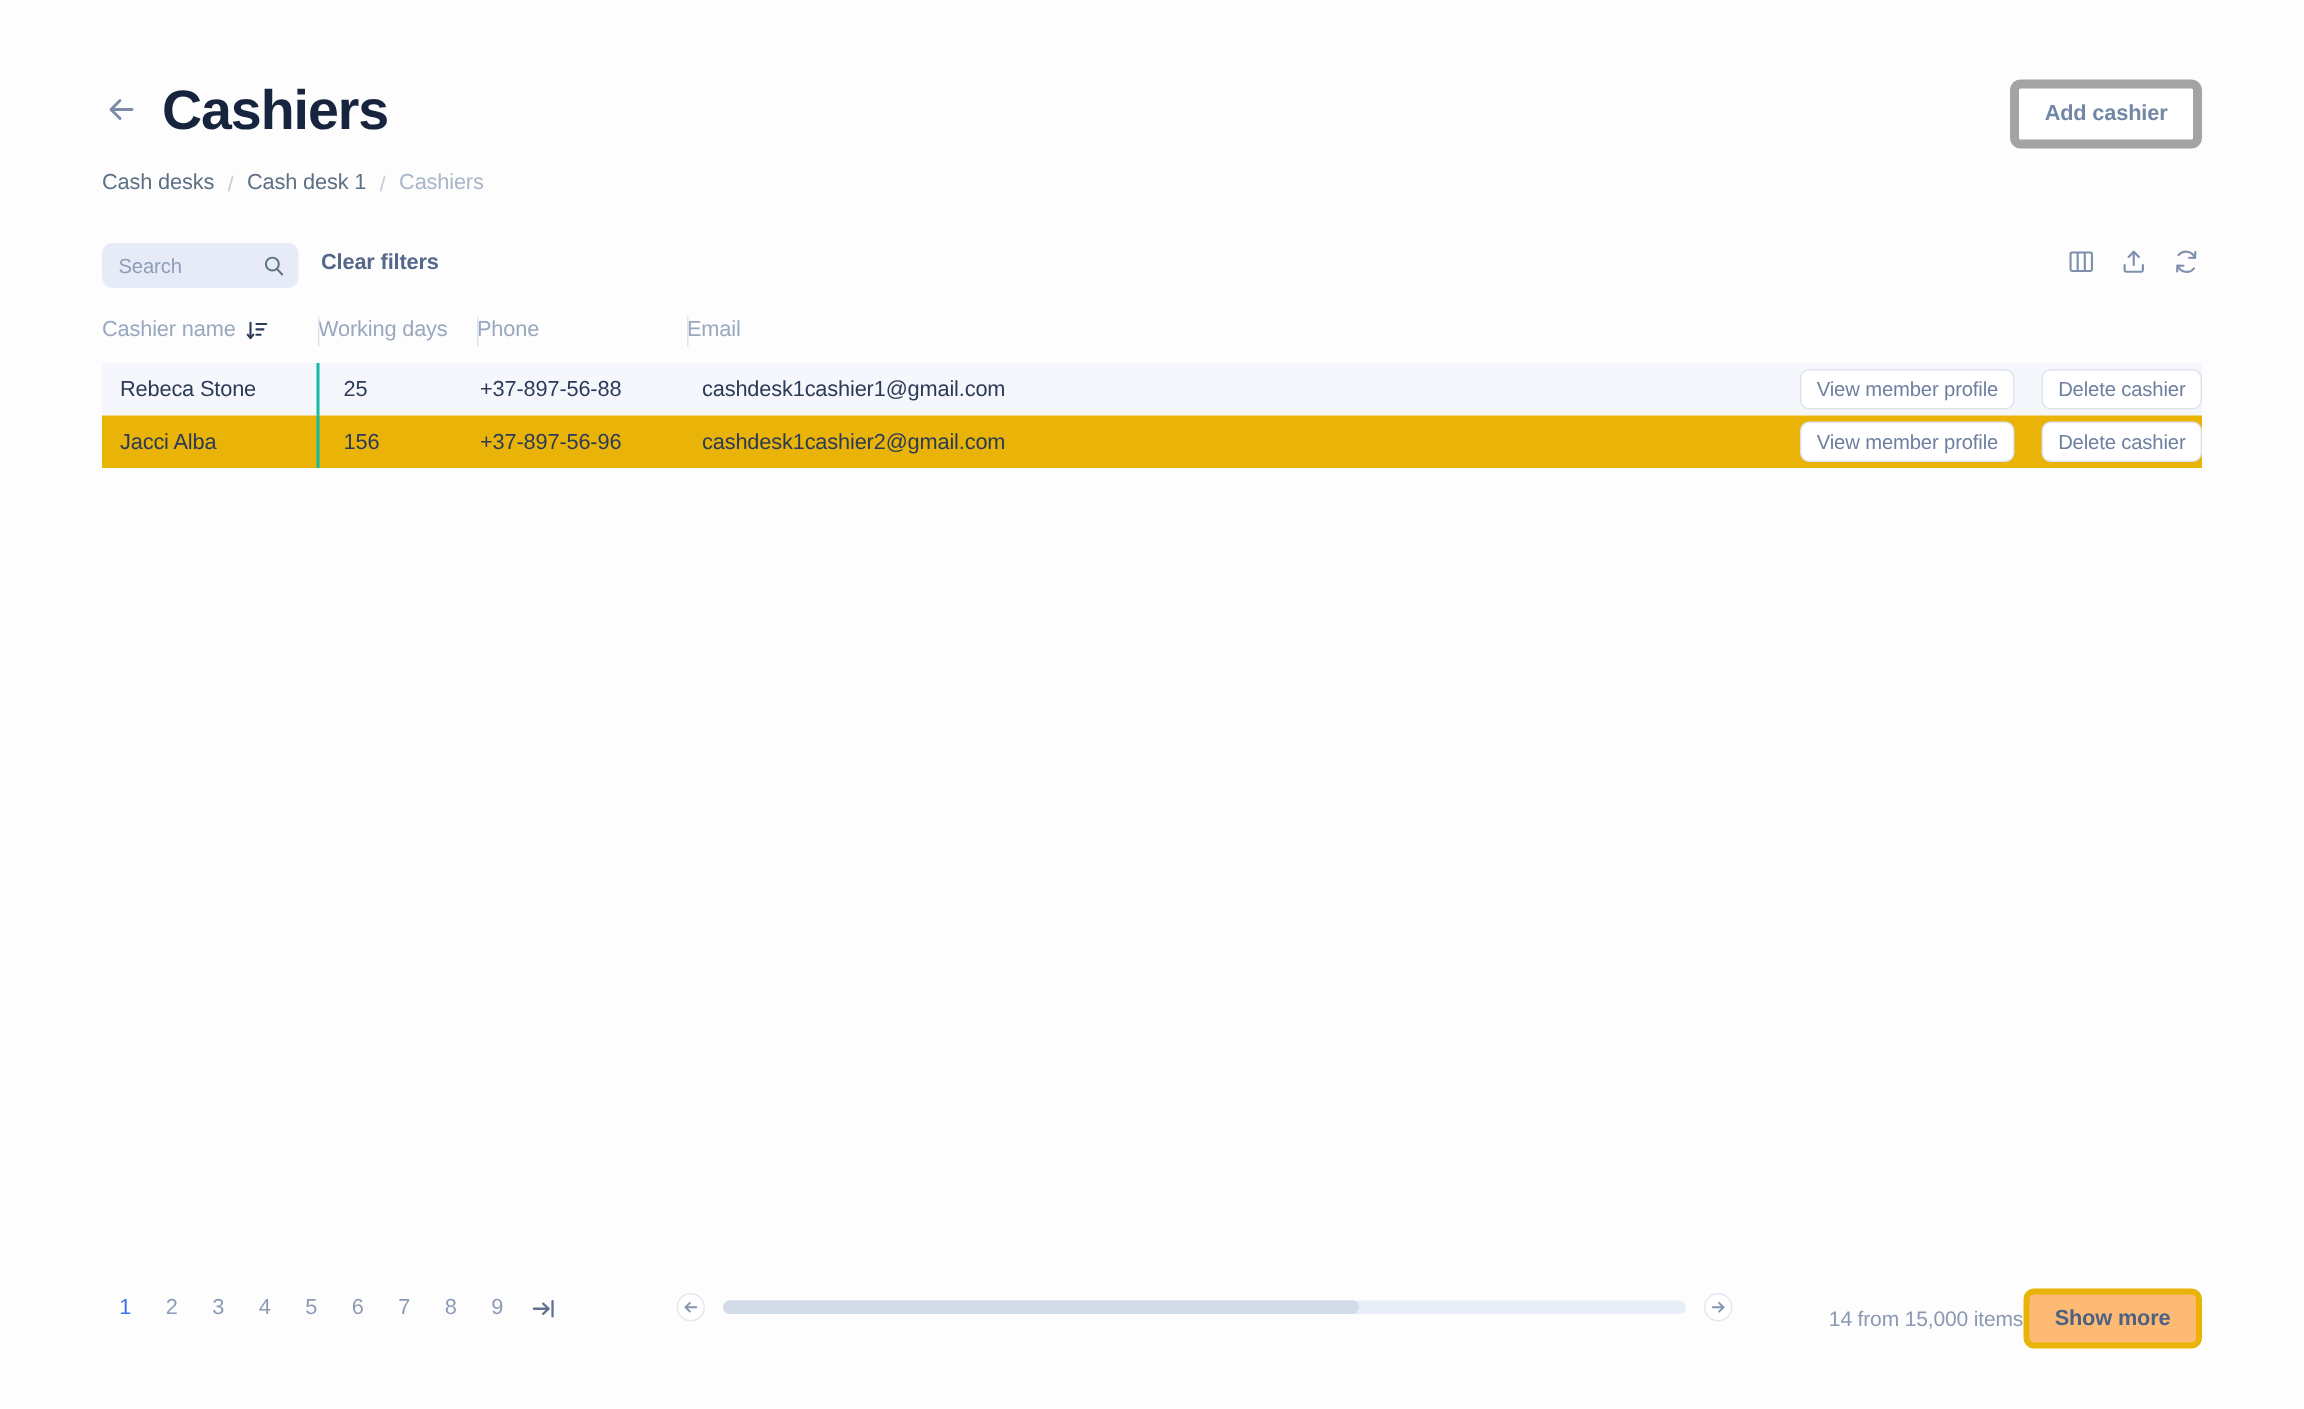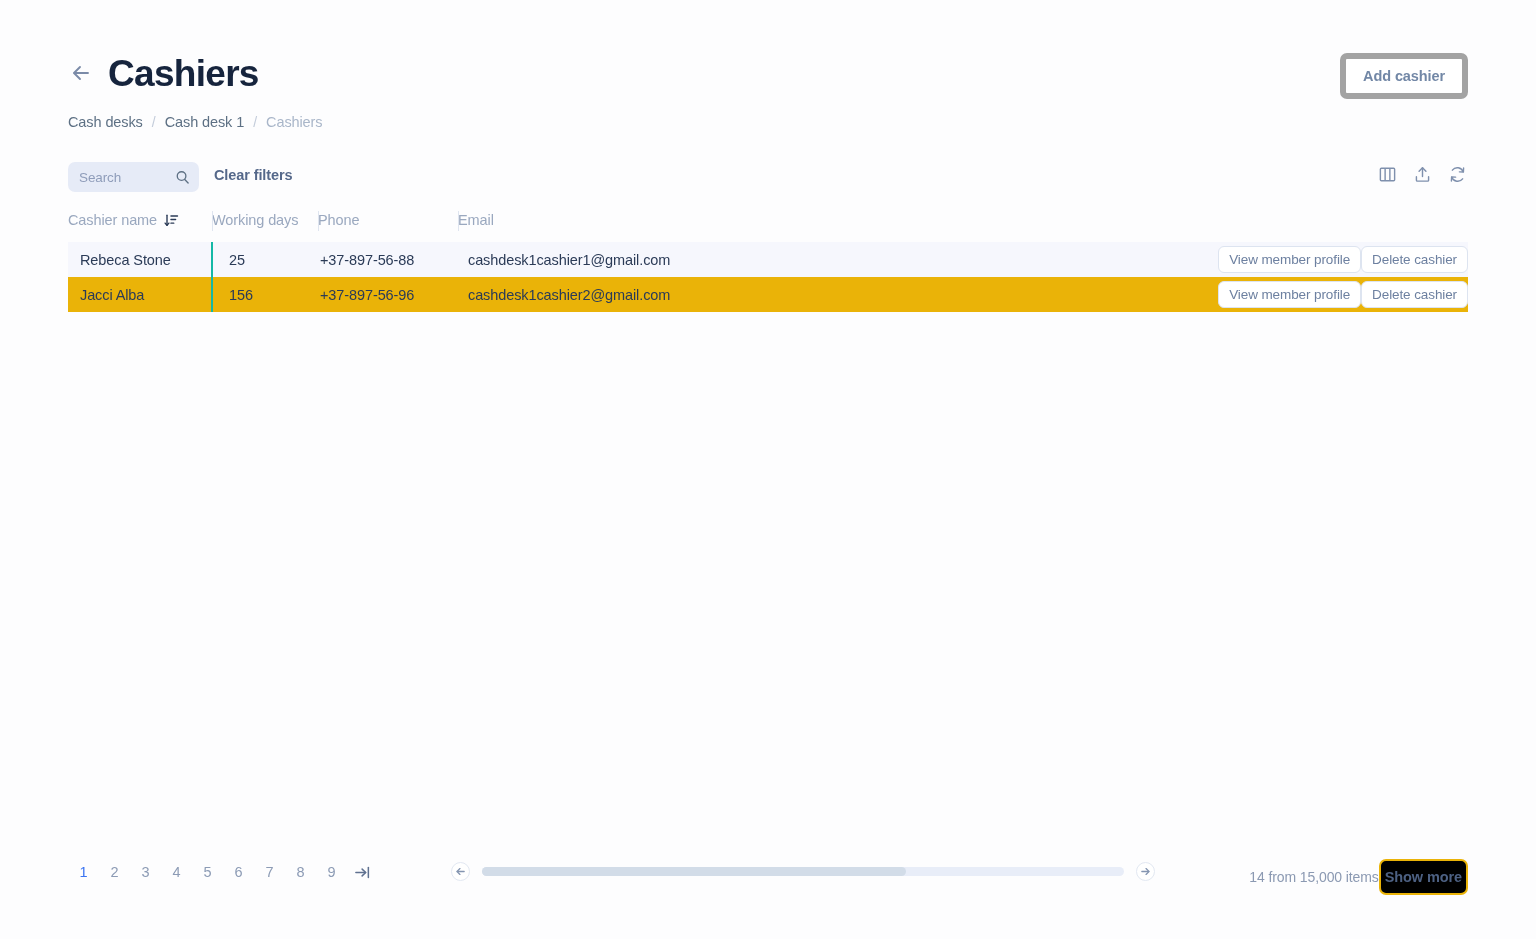--- a/index.html
+++ b/index.html
@@ -212,21 +212,21 @@
   tr.data-row td.c-name   { padding-left: 12px; }
   tr.data-row td.c-days   { padding-left: 16px; border-left: 2px solid #14b8a6; }
   tr.data-row td.c-phone  { padding-left: 2px; }
   tr.data-row td.c-email  { padding-left: 10px; }
   tr.data-row td.c-actions { padding-right: 0; }
 
   .row-actions {
     display: flex;
     justify-content: flex-end;
     align-items: center;
-    gap: 0;
+    gap: 18px;
     padding-right: 0px;
   }
   .row-btn {
     padding: 5px 10px;
     border: 1px solid #dde4f0;
     border-radius: 6px;
     background: #ffffff;
     font-size: 13.5px;
     color: #6d80a0;
     cursor: pointer;
@@ -313,24 +313,24 @@
     top: 0;
     display: flex;
     align-items: center;
   }
   .item-count {
     font-size: 14px;
     color: #8b99b2;
     letter-spacing: -0.1px;
   }
   .show-more {
-    padding: 8px 4px;
-    border: 2px solid #eab308;
+    padding: 8px 17px;
+    border: 4px solid #eab308;
     border-radius: 7px;
-    background: #000000;
+    background: #fdba74;
     font-size: 14.5px;
     font-weight: 700;
     color: #4d6183;
     cursor: pointer;
     font-family: "Liberation Sans", sans-serif;
     letter-spacing: -0.1px;
   }
 </style>
 </head>
 <body>

